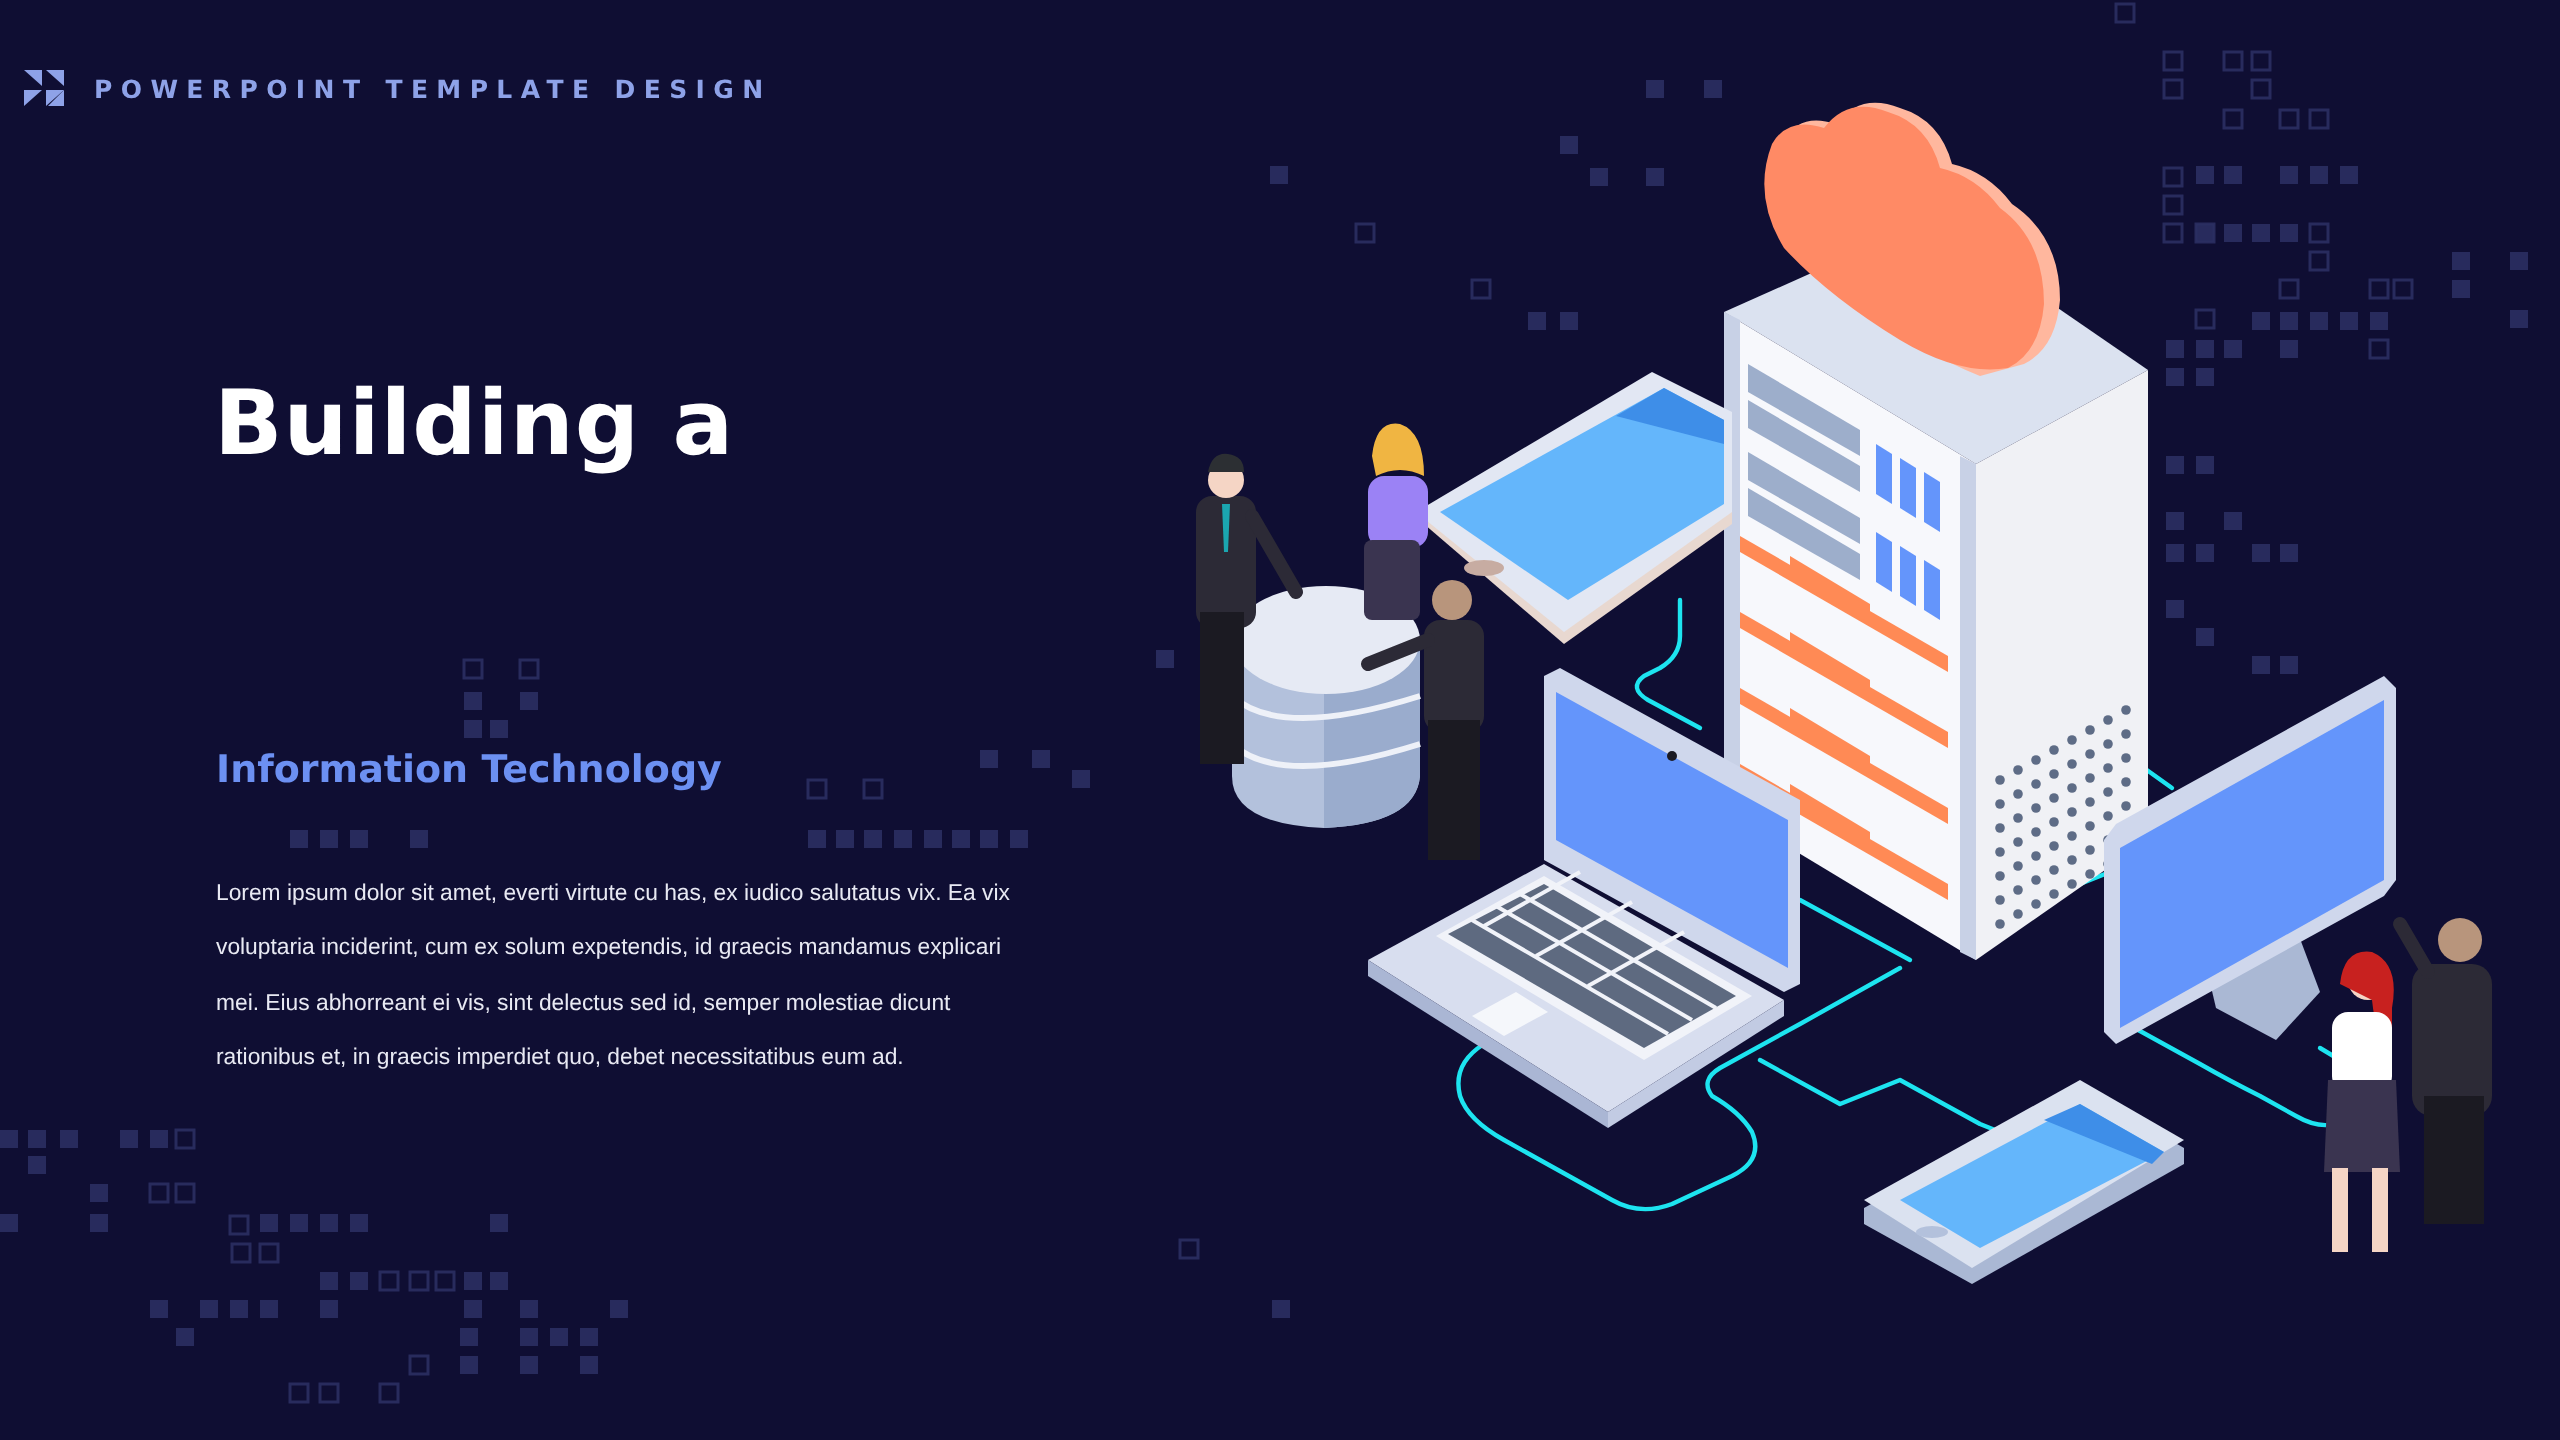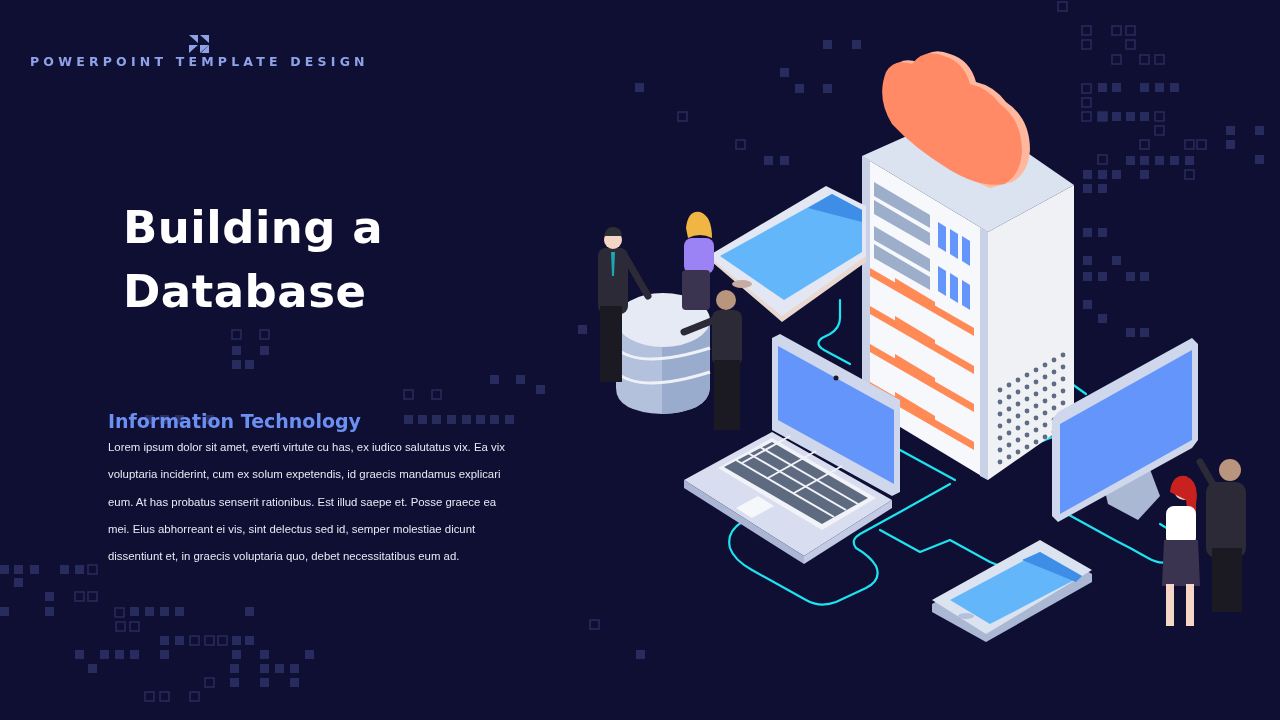--- a/index.html
+++ b/index.html
@@ -5,35 +5,35 @@
   html, body { margin:0; padding:0; }
   body {
     width:1280px; height:720px; overflow:hidden;
     background:#0f0e33;
     position:relative;
     font-family:"Liberation Sans", sans-serif;
   }
   .slide { position:absolute; inset:0; }
   .bg-pixels { position:absolute; inset:0; }
   .brand {
-    position:absolute; left:30px; top:35px; display:flex; align-items:center; gap:0;flex-direction:column;
+    position:absolute; left:12px; top:35px; display:flex; align-items:center; gap:14px;
   }
   .brand-logo { width:21px; height:19px; }
   .brand-text {
     color:#8ea2e8; font-size:12.5px; font-weight:bold; letter-spacing:4.2px;
     font-family:"DejaVu Sans", sans-serif;
   }
   .title {
-    position:absolute; left:107px; top:180px; margin:16px;
+    position:absolute; left:107px; top:180px; margin:0;
     color:#ffffff; font-family:"DejaVu Sans", sans-serif; font-weight:bold;
     font-size:45px; line-height:64px; letter-spacing:0.5px;
   }
   .title span { display:block; }
   .subtitle {
-    position:absolute; left:108px; top:410px;
+    position:absolute; left:108px; top:374px;
     color:#6c90f2; font-family:"DejaVu Sans", sans-serif; font-weight:bold;
     font-size:19px;
     text-align:right;
   }
   .body-text {
     position:absolute; left:108px; top:434px; width:440px;
     color:#e8e9f3; font-size:11.4px; line-height:27.3px;
     font-family:"Liberation Sans", sans-serif;
   }
   .body-text span { display:block; white-space:nowrap; }
@@ -197,31 +197,29 @@
       <polygon points="0,10 9,10 0,18" fill="#8ea2e8"></polygon>
       <polygon points="11,10 20,10 20,18 11,18" fill="#8ea2e8" opacity="0"></polygon>
       <polygon points="11,10 20,10 11,18" fill="#8ea2e8"></polygon>
       <polygon points="20,10 20,18 12,18" fill="#8ea2e8"></polygon>
     </svg>
     <span class="brand-text">POWERPOINT TEMPLATE DESIGN</span>
   </div>
 
   <h1 class="title">
     <span>Building a</span>
-    <span>Database</span>
   </h1>
 
   <div class="subtitle">Information Technology</div>
 
   <div class="body-text">
     <span>Lorem  ipsum dolor sit amet, everti  virtute cu has, ex iudico salutatus vix. Ea vix</span>
     <span>voluptaria inciderint, cum ex solum expetendis,  id graecis mandamus explicari</span>
-    <span>eum.  At  has probatus senserit rationibus. Est illud saepe et.  Posse graece ea</span>
     <span>mei.  Eius abhorreant ei vis, sint delectus sed id, semper  molestiae dicunt</span>
-    <span>dissentiunt et,  in graecis voluptaria quo,  debet  necessitatibus eum ad.</span>
+    <span>rationibus et,  in graecis imperdiet quo,  debet  necessitatibus eum ad.</span>
   </div>
 
   <svg class="illustration" viewBox="560 40 720 620">
 
     <g fill="none" stroke="#1de4f0" stroke-width="2.2" stroke-linecap="round" stroke-linejoin="round">
       <path d="M840,300 L840,318 Q840,328 830,334 L822,338 Q814,344 824,350 L850,364"></path>
       <path d="M742,522 Q726,532 730,548 Q734,560 752,570 L806,600 Q820,608 836,602 L866,588 Q882,580 876,566 Q870,556 856,548 Q850,540 860,534 L900,512 L950,484"></path>
       <path d="M880,530 L920,552 L950,540 L990,562 L1000,566"></path>
       <path d="M1040,442 L1070,430"></path>
       <path d="M1072,384 L1086,394"></path>

